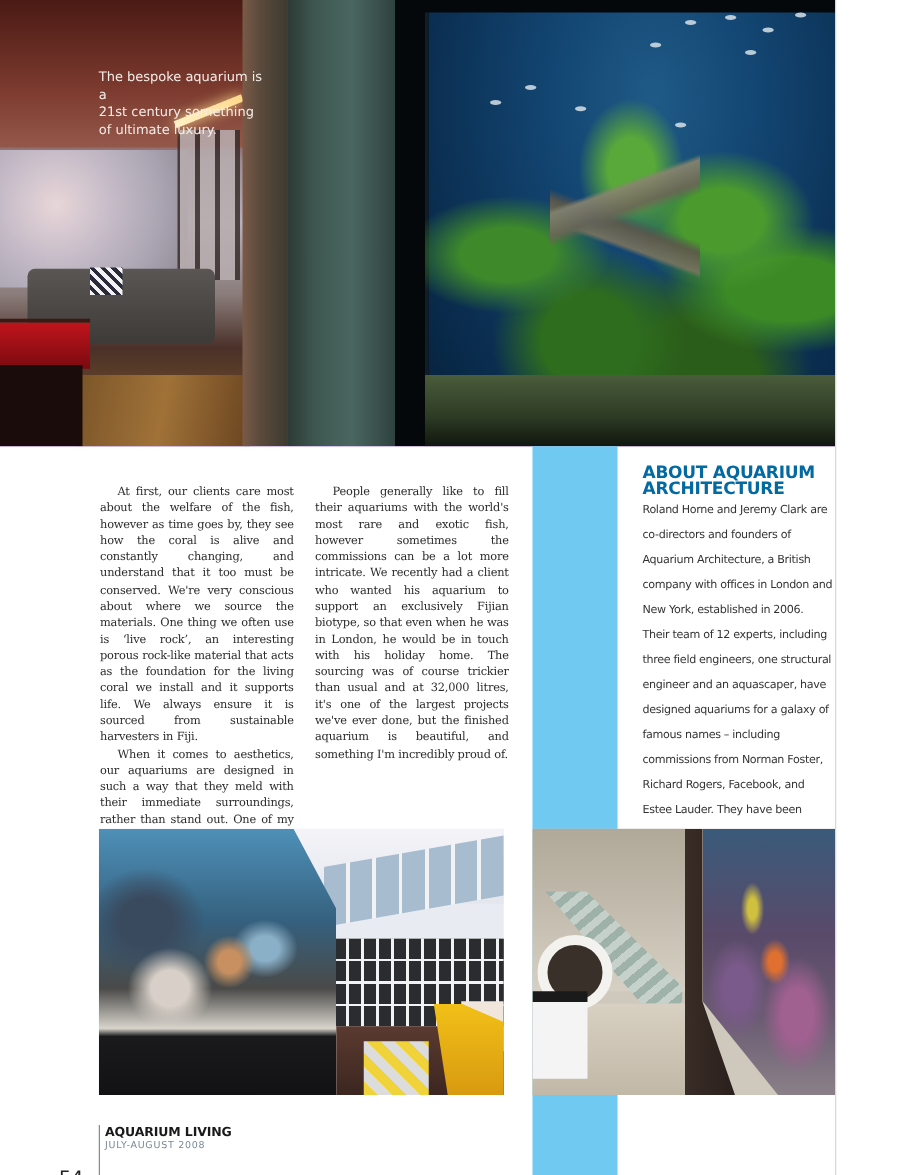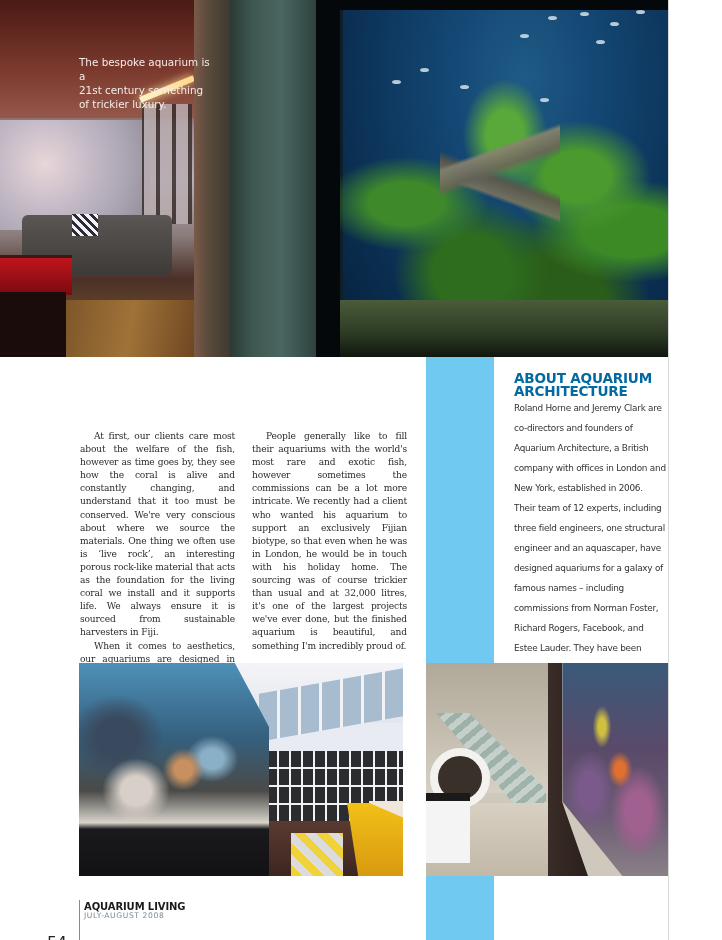--- a/index.html
+++ b/index.html
@@ -53,21 +53,21 @@
   .hero .fish { position: absolute; width: 9px; height: 4px; border-radius: 50%; background: #d6e2ea; opacity: .85; }
 
   .caption { position: absolute; left: 79px; top: 55px; width: 140px;
     font-family: "DejaVu Sans", sans-serif; font-size: 10.4px; line-height: 14px; color: #f4ece8; }
 
   
   .blue-stripe { position: absolute; left: 426px; top: 357px; width: 68px; height: 583px; background: #6fc9f0; }
 
   
   .col { position: absolute; top: 388px; width: 155px; font-size: 9.1px; line-height: 13.1px;
-    text-align: justify; hyphens: manual; color: #2b2b2b; letter-spacing: -0.15px; margin-top: 42px; }
+    text-align: justify; hyphens: manual; color: #2b2b2b; letter-spacing: -0.15px; }
   .col-1 { left: 80px; }
   .col-2 { left: 252px; }
   .col p { text-indent: 14px; }
   .col-2 p.cont { text-indent: 0; }
 
   
   .sidebar { position: absolute; left: 514px; top: 372px; width: 152px; font-family: "DejaVu Sans", sans-serif; }
   .sidebar h2 { font-size: 13.6px; line-height: 13px; font-weight: bold; color: #0369a1; letter-spacing: -0.2px; }
   .sidebar .body { font-size: 8.9px; line-height: 20px; color: #333333; letter-spacing: -0.25px; }
   .sidebar .url { font-size: 8.9px; line-height: 13px; color: #333333; letter-spacing: -0.25px; }
@@ -156,21 +156,21 @@
   <div class="fish" style="left:520px;top:34px"></div>
   <div class="fish" style="left:636px;top:10px"></div>
   <div class="fish" style="left:596px;top:40px"></div>
   <div class="fish" style="left:460px;top:85px"></div>
   <div class="fish" style="left:420px;top:68px"></div>
   <div class="fish" style="left:392px;top:80px"></div>
   <div class="fish" style="left:540px;top:98px"></div>
   <div class="caption">
     <div>The bespoke aquarium is a</div>
     <div>21st century something</div>
-    <div>of trickier luxury.</div>
+    <div>of ultimate luxury.</div>
   </div>
 </div>
 
 <div class="blue-stripe"></div>
 
 <div class="col col-1">
   <p>At first, our clients care most about the welfare of the fish, however as time goes by, they see how the coral is alive and constantly changing, and understand that it too must be conserved. We're very conscious about where we source the materials. One thing we often use is ‘live rock’, an interesting porous rock-like material that acts as the foundation for the living coral we install and it supports life. We always ensure it is sourced from sustainable harvesters in Fiji.</p>
   <p>When it comes to aesthetics, our aquariums are designed in such a way that they meld with their immediate surroundings, rather than stand out. One of my favourite projects of ours was small in size, but memorable be-</p>
 </div>
 <div class="col col-2">

